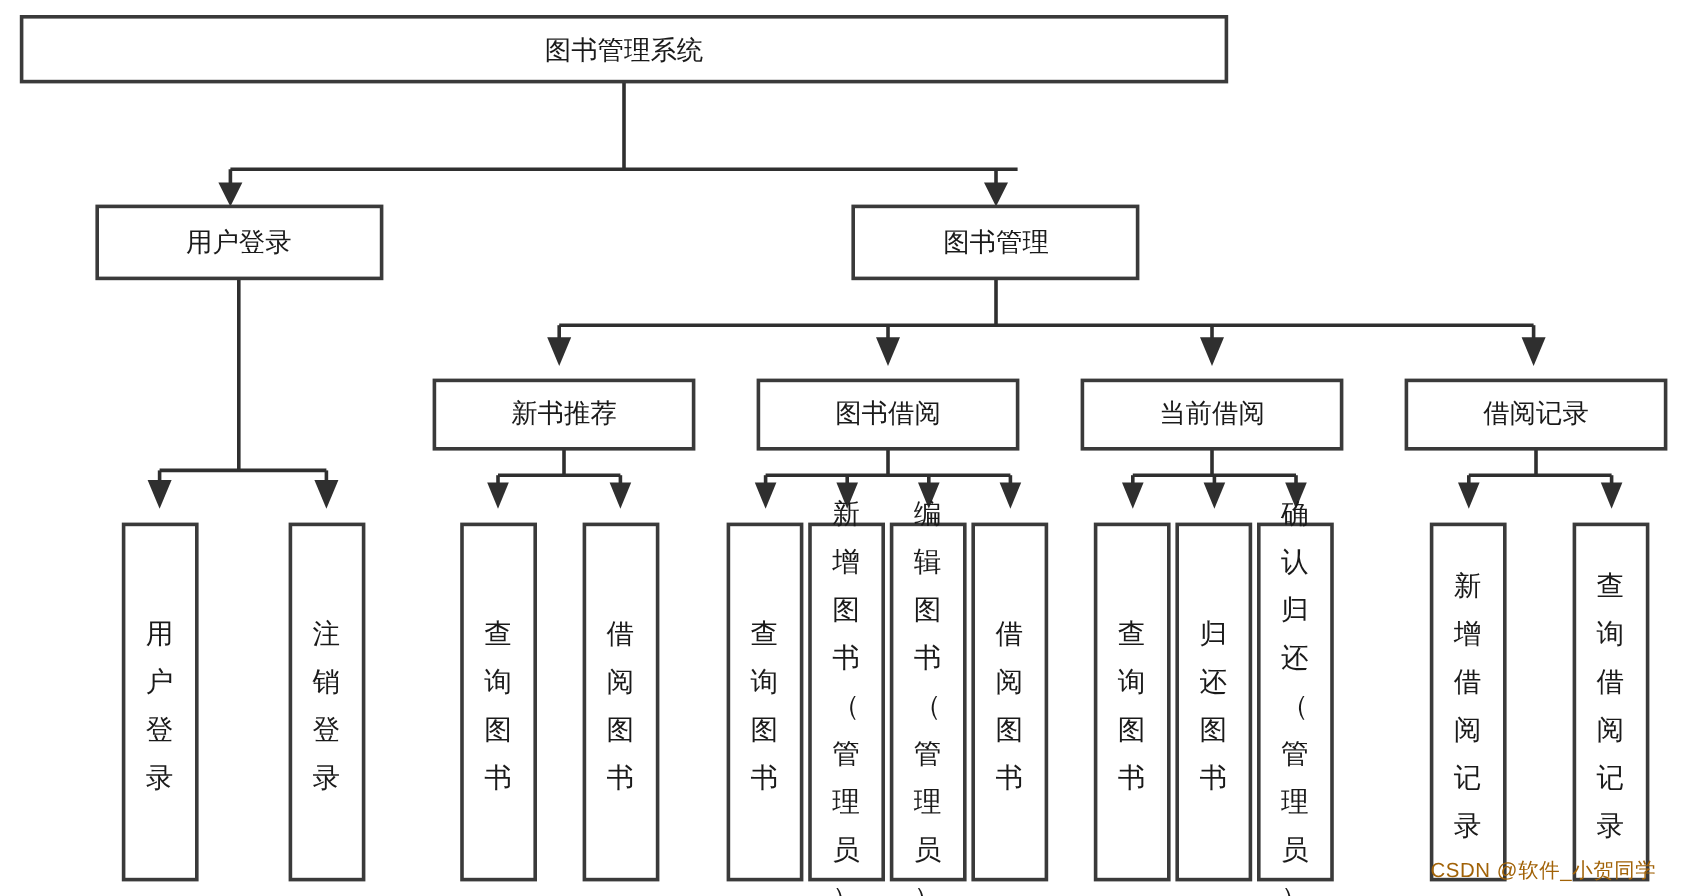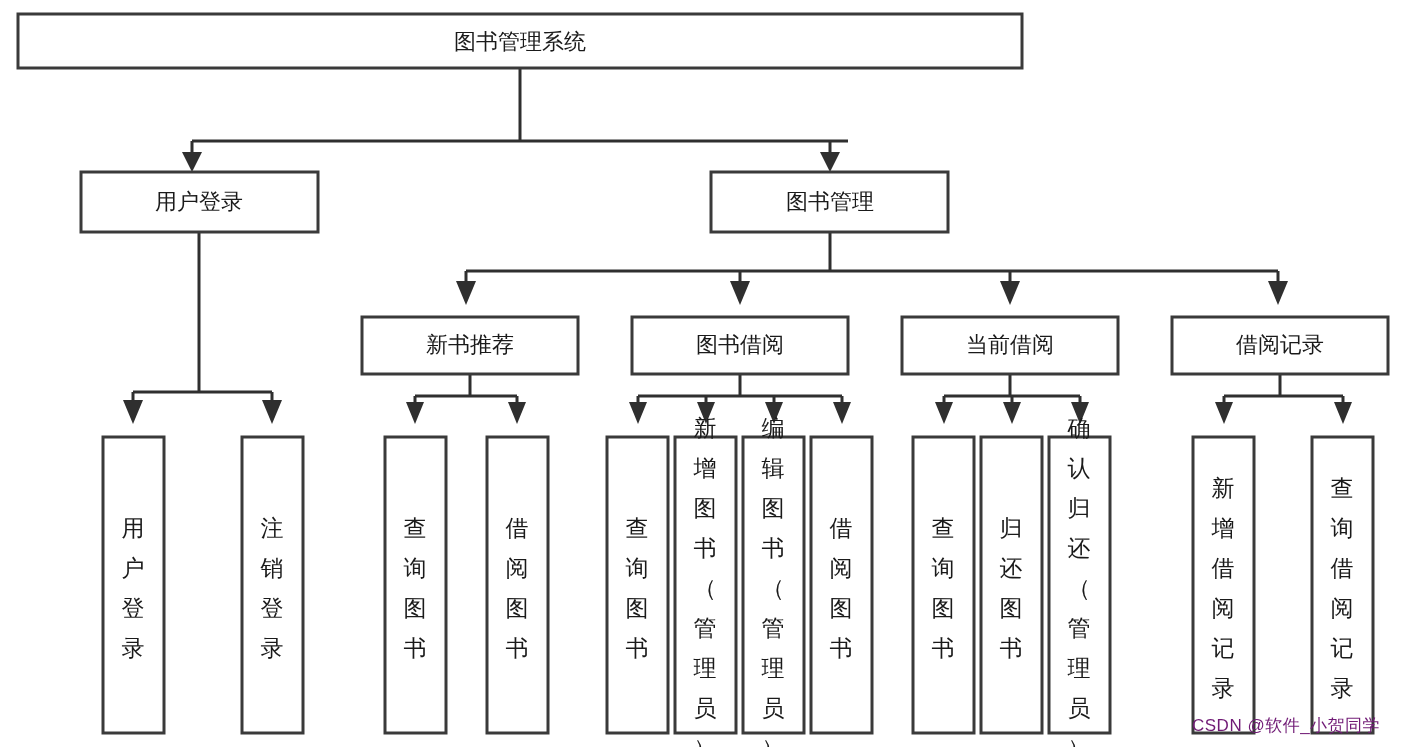--- a/index.html
+++ b/index.html
@@ -54,21 +54,21 @@
   .node-label-v-char {
     font-family: "Liberation Sans", "DejaVu Sans", sans-serif;
     font-size: 23px;
     fill: #1a1a1a;
     text-anchor: middle;
   }
   .watermark {
     position: absolute;
     font-family: "Liberation Sans", "DejaVu Sans", sans-serif;
     font-size: 17px;
-    color: #701a75;
+    color: #a16207;
     white-space: nowrap;
     left: 1192px;
     top: 714px;
     letter-spacing: 0.5px;
   }
 </style>
 </head>
 <body>
 
 <div id="canvas">

